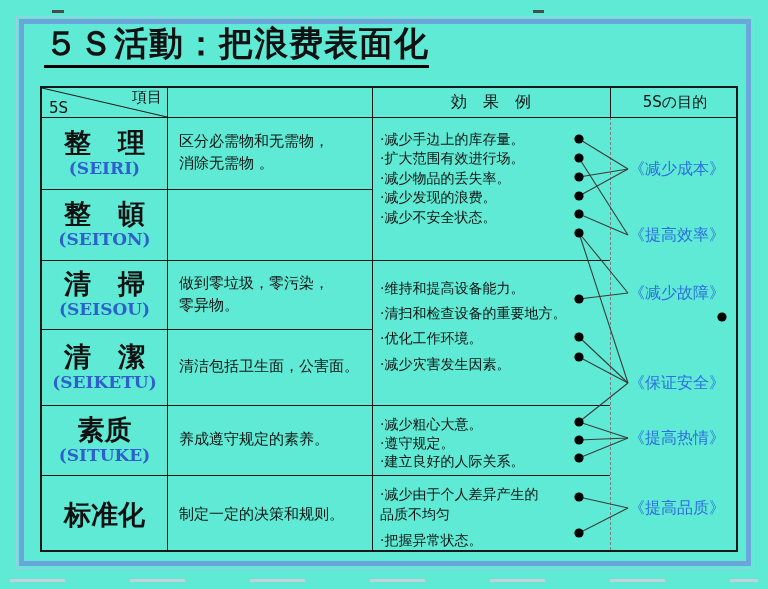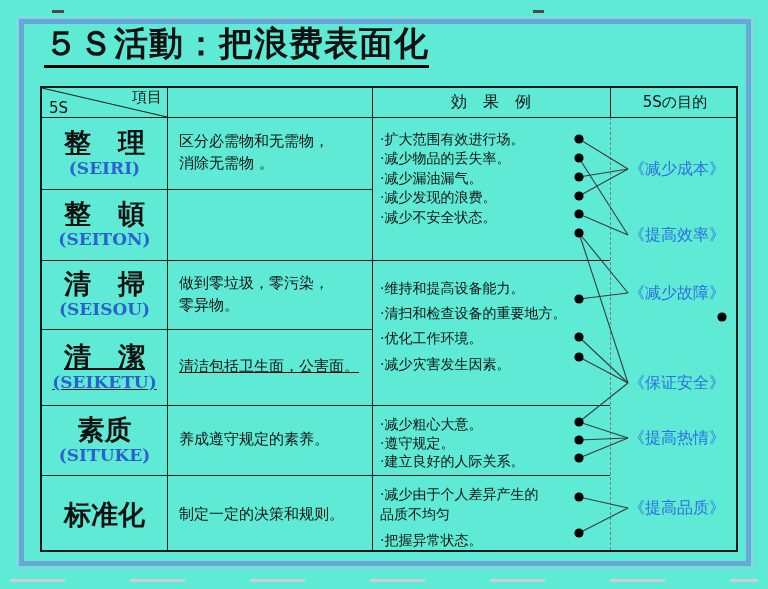--- a/index.html
+++ b/index.html
@@ -26,21 +26,21 @@
   .corner{left:0;top:0;width:125px;height:29px;}
   .corner svg{position:absolute;left:0;top:0;}
   .corner .tr{position:absolute;right:5px;top:0px;font-size:15px;}
   .corner .bl{position:absolute;left:7px;bottom:0px;font-size:15px;margin-top:34px;}
   .termcell{left:0;width:125px;display:flex;flex-direction:column;align-items:center;justify-content:center;}
   .term{font-size:27px;font-weight:bold;line-height:1.1;}
   .romaji{font-family:"DejaVu Serif",serif;font-weight:bold;font-size:17px;color:#2e5fcc;line-height:1.2;}
   .defcell{left:125px;width:205px;display:flex;align-items:center;font-size:15px;line-height:1.45;
         padding:0 6px 0 12px;white-space:pre-line;}
   .r0{top:29px;height:72px;} .r1{top:101px;height:71px;} .r2{top:172px;height:69px;}
-  .r3{top:241px;height:76px;text-decoration:underline;} .r4{top:317px;height:70px;} .r5{top:387px;height:79px;}
+  .r3{top:241px;height:76px;} .r4{top:317px;height:70px;} .r5{top:387px;height:79px;}
   .effcell{left:330px;width:238px;padding-left:8px;font-size:14px;}
   .gA{top:29px;height:143px;padding-top:13px;line-height:19.4px;}
   .gB{top:176px;height:145px;padding-top:12px;line-height:25.2px;}
   .gC{top:317px;height:70px;padding-top:10px;line-height:18.6px;}
   .gD{top:387px;height:79px;padding-top:9px;line-height:20px;}
   .gD .ef-item{white-space:pre-line;} .gD .ef-item + .ef-item{margin-top:6px;}
   .purpose{position:absolute;left:629px;font-size:16px;color:#2f6fe0;letter-spacing:0px;white-space:nowrap;}
   .overlay{position:absolute;left:0;top:0;pointer-events:none;}
   .topmark{position:absolute;height:3px;background:#4a4a4a;top:10px;}
   .tm1{left:52px;width:12px;} .tm2{left:533px;width:11px;}
@@ -107,23 +107,23 @@
 
     <div class="cell defcell r0">区分必需物和无需物，
 消除无需物 。</div>
     <div class="cell defcell r2">做到零垃圾，零污染，
 零异物。</div>
     <div class="cell defcell r3">清洁包括卫生面，公害面。</div>
     <div class="cell defcell r4">养成遵守规定的素养。</div>
     <div class="cell defcell r5">制定一定的决策和规则。</div>
 
     <div class="cell effcell gA">
+      <div class="ef-item">·减少手边上的库存量。</div>
       <div class="ef-item">·扩大范围有效进行场。</div>
       <div class="ef-item">·减少物品的丢失率。</div>
-      <div class="ef-item">·减少漏油漏气。</div>
       <div class="ef-item">·减少发现的浪费。</div>
       <div class="ef-item">·减少不安全状态。</div>
     </div>
     <div class="cell effcell gB">
       <div class="ef-item">·维持和提高设备能力。</div>
       <div class="ef-item">·清扫和检查设备的重要地方。</div>
       <div class="ef-item">·优化工作环境。</div>
       <div class="ef-item">·减少灾害发生因素。</div>
     </div>
     <div class="cell effcell gC">

